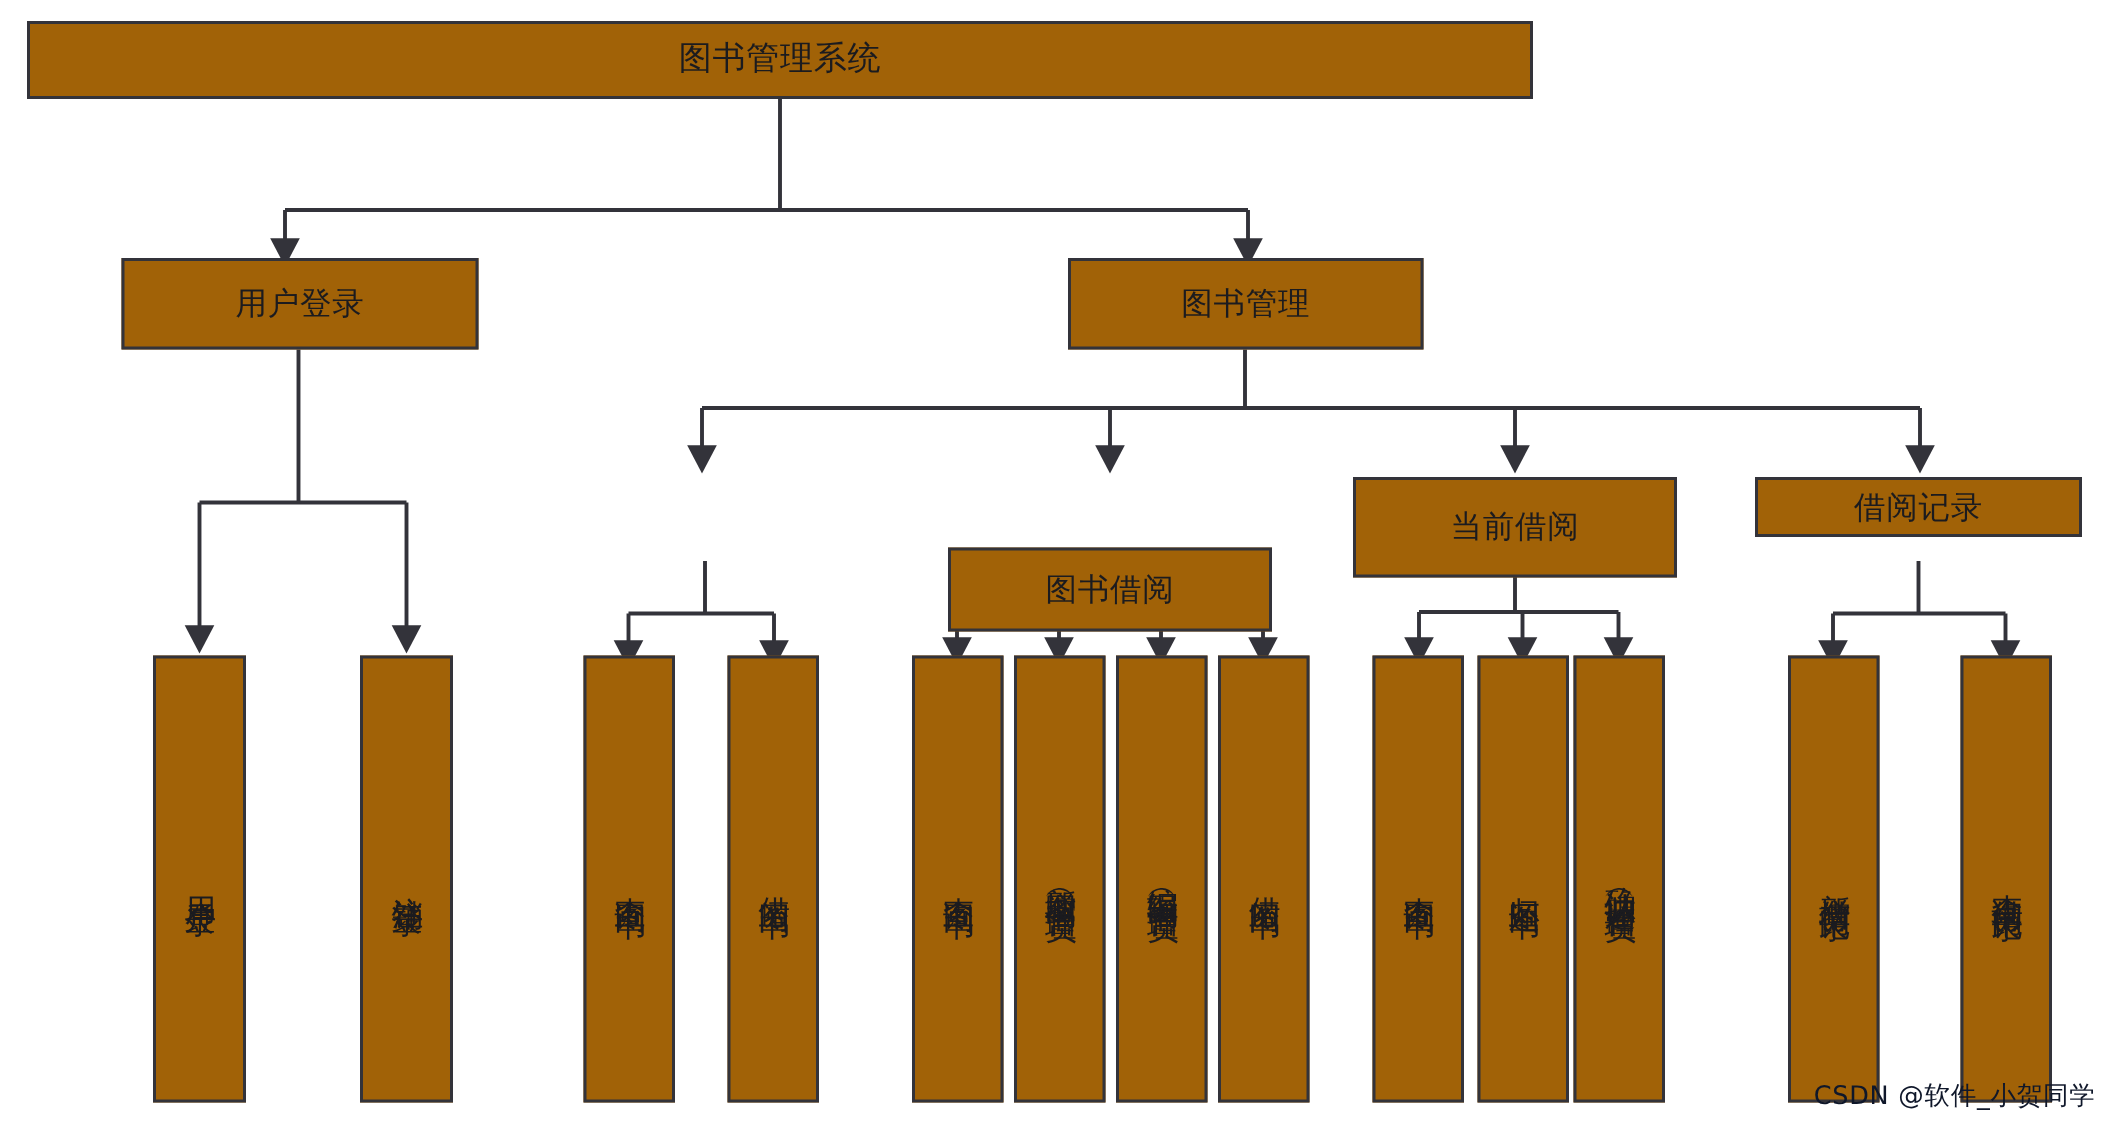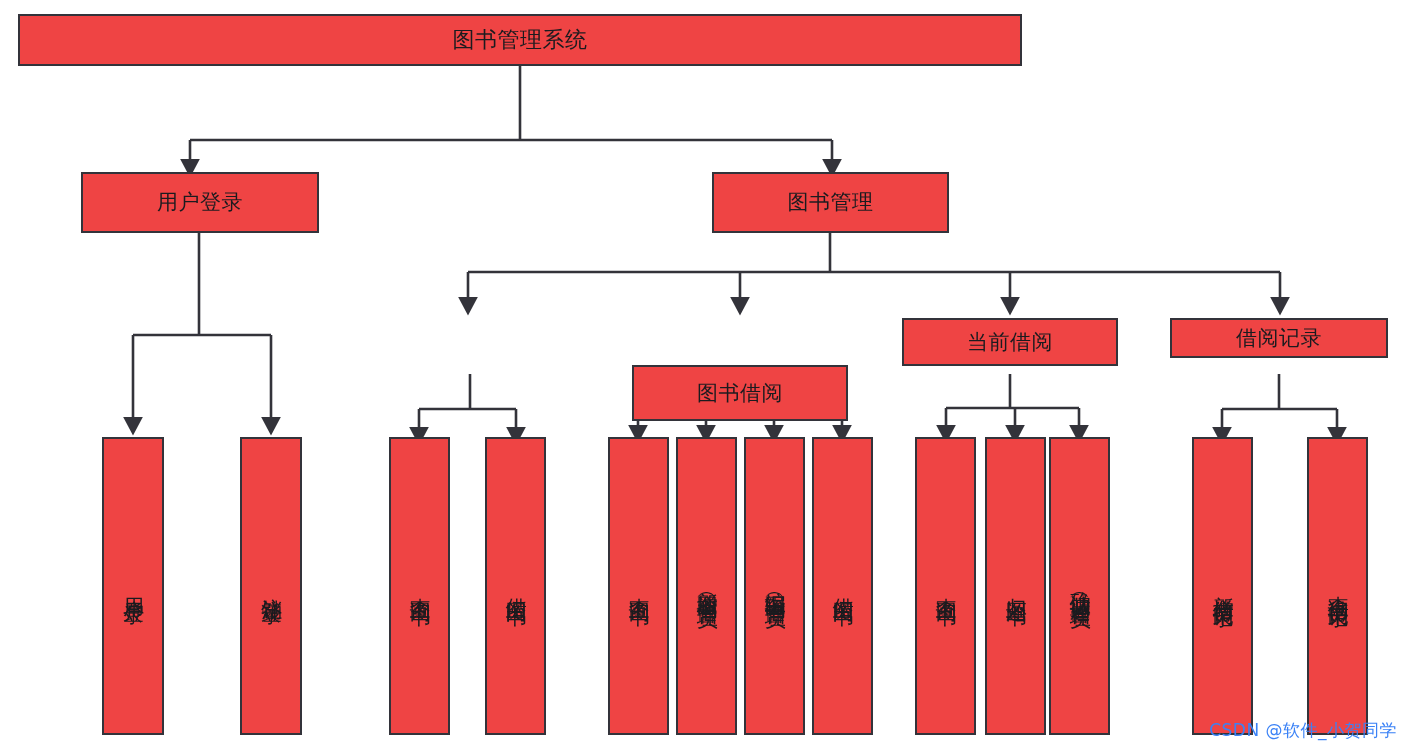--- a/index.html
+++ b/index.html
@@ -21,21 +21,21 @@
     position: absolute;
     left: 0;
     top: 0;
     width: 1405px;
     height: 747px;
   }
   .node {
     position: absolute;
     box-sizing: border-box;
     border: 2.5px solid #33333a;
-    background: #ef4444;
+    background: #a16207;
     display: flex;
     align-items: center;
     justify-content: center;
     color: #1b1b1f;
   }
   .node .lbl {
     display: block;
     text-align: center;
     line-height: 1.15;
     white-space: nowrap;
@@ -56,21 +56,21 @@
     text-orientation: upright;
     font-size: 21px;
     line-height: 1.02;
     letter-spacing: 2.5px;
   }
   #watermark {
     position: absolute;
     right: 8px;
     bottom: 5px;
     font-size: 17px;
-    color: #3b82f6;
+    color: #0f172a;
     white-space: nowrap;
     letter-spacing: 0.5px;
     pointer-events: none;
   }
 </style>
 </head>
 <body>
 
 <div id="canvas">
 
@@ -131,21 +131,21 @@
   <div class="node horiz" style="left:81px; top:172px; width:238px; height:61px;">
     <span class="lbl">用户登录</span>
   </div>
   <div class="node horiz" style="left:712px; top:172px; width:237px; height:61px;justify-content:center;">
     <span class="lbl">图书管理</span>
   </div>
 
   <div class="node horiz" style="left:632px; top:318px; width:216px; height:56px;margin-top:47px;">
     <span class="lbl">图书借阅</span>
   </div>
-  <div class="node horiz" style="left:902px; top:318px; width:216px; height:48px;">
+  <div class="node horiz" style="left:902px; top:318px; width:216px; height:67px;">
     <span class="lbl">当前借阅</span>
   </div>
   <div class="node horiz" style="left:1170px; top:318px; width:218px; height:40px;">
     <span class="lbl">借阅记录</span>
   </div>
 
   <div class="node vert" style="left:102px; top:437px; width:62px; height:298px;">
     <span class="lbl">用户登录</span>
   </div>
   <div class="node vert" style="left:240px; top:437px; width:62px; height:298px;">

